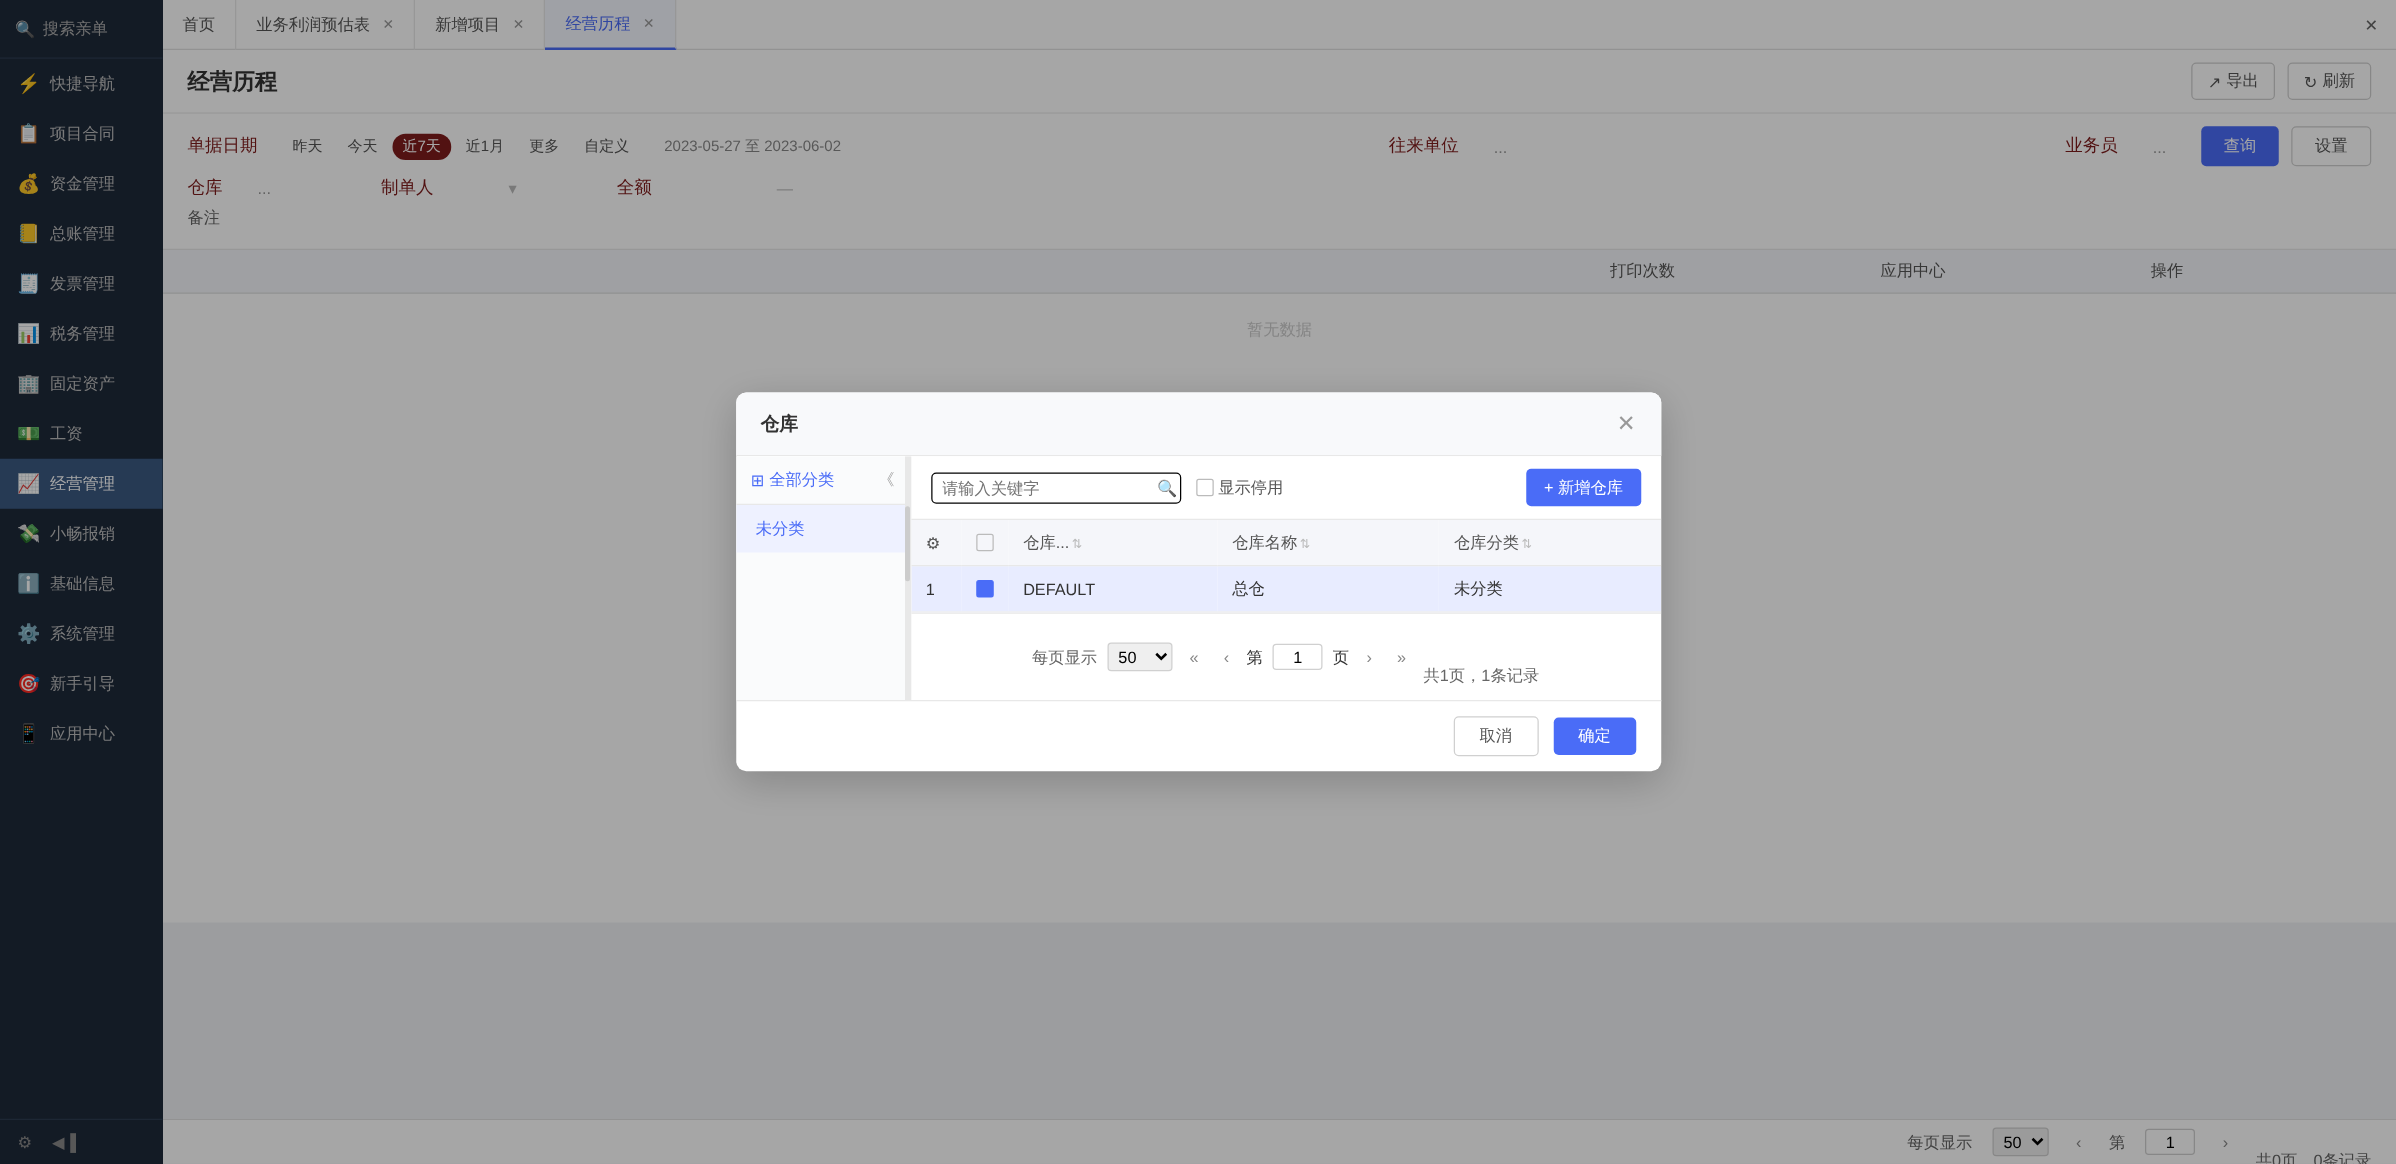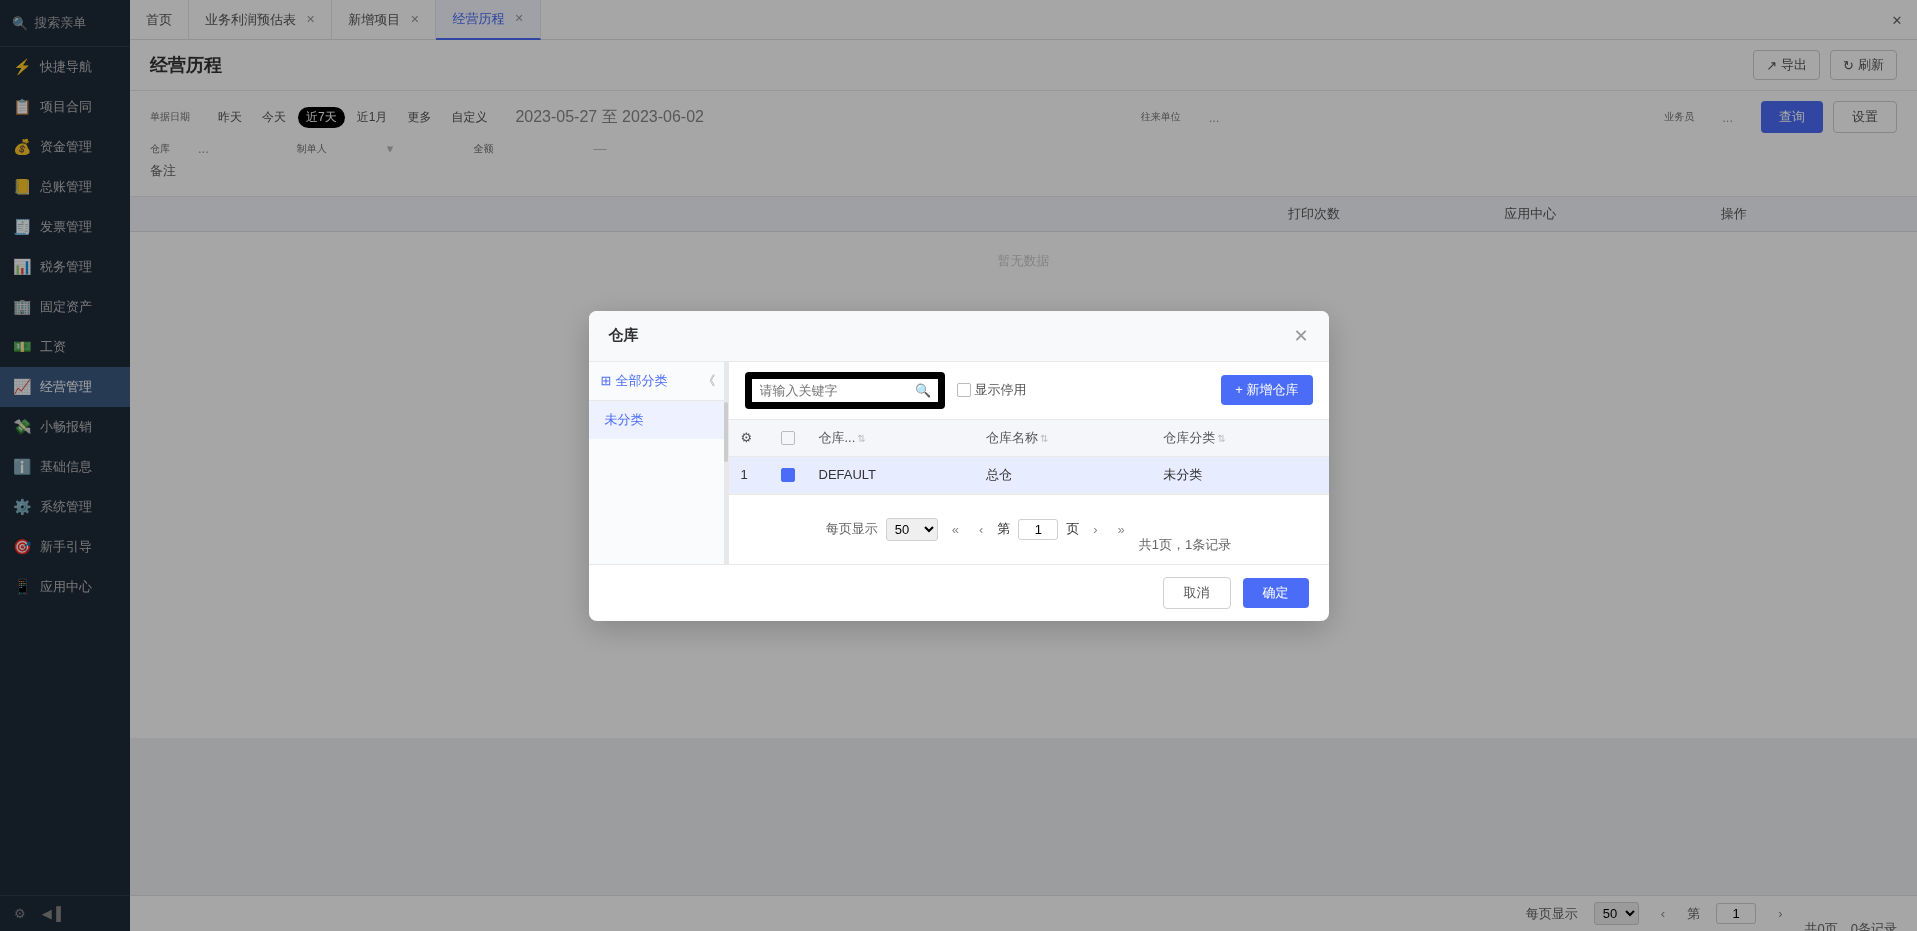--- a/index.html
+++ b/index.html
@@ -61,27 +61,27 @@
       display: flex; align-items: center; gap: 4px;
       padding: 5px 12px; border: 1px solid #d0d0d0; background: #fff;
       border-radius: 4px; cursor: pointer; color: #555; font-size: 13px;
     }
 
     
     .filter-section {
       background: #fff; padding: 10px 20px; border-bottom: 1px solid #e8e8e8;
     }
     .filter-row { display: flex; align-items: center; gap: 20px; margin-bottom: 8px; }
-    .filter-label { color: #737373; font-size: 10px; white-space: nowrap; }
+    .filter-label { color: #7f1d1d; font-size: 14px; white-space: nowrap; }
     .date-tabs { display: flex; gap: 4px; }
     .date-tab {
       padding: 2px 8px; border-radius: 3px; cursor: pointer; font-size: 12px; color: #555;
     }
-    .date-tab.active { background: #000000; color: #fff; border-radius: 12px; }
-    .date-range { color: #888; font-size: 16px; }
+    .date-tab.active { background: #7f1d1d; color: #fff; border-radius: 12px; }
+    .date-range { color: #888; font-size: 12px; }
     .filter-dots { color: #999; cursor: pointer; padding: 0 8px; }
     .filter-row2 { display: flex; align-items: center; gap: 20px; }
 
     
     .table-section { background: #fff; flex: 1; padding: 0; position: relative; }
     .btn-query {
       background: #4a6cf7; color: #fff; border: none; border-radius: 4px;
       padding: 6px 18px; cursor: pointer; font-size: 13px;
     }
     .btn-settings {
@@ -131,22 +131,22 @@
     }
     .left-panel-item.active { background: #eef1ff; color: #4a6cf7; }
 
     
     .right-panel { flex: 1; display: flex; flex-direction: column; }
     .right-panel-toolbar {
       display: flex; align-items: center; justify-content: space-between;
       padding: 10px 16px; border-bottom: 1px solid #e8e8e8;
     }
     .search-box {
-      display: flex; align-items: center; border: 7px solid #000000;
-      border-radius: 4px; padding: 4px 8px; gap: 6px; width: 200px;
+      display: flex; align-items: center; border: 1px solid #000000;
+      border-radius: 4px; padding: 4px 8px; gap: 22px; width: 200px;
     }
     .search-input {
       border: none; outline: none; font-size: 13px; color: #555; width: 150px; background: transparent;
     }
     .show-disabled { display: flex; align-items: center; gap: 4px; font-size: 13px; color: #555; }
     .checkbox { width: 14px; height: 14px; border: 1px solid #bbb; border-radius: 2px; }
     .btn-add {
       background: #4a6cf7; color: #fff; border: none; border-radius: 4px;
       padding: 6px 14px; cursor: pointer; font-size: 13px; display: flex; align-items: center; gap: 4px;
     }

